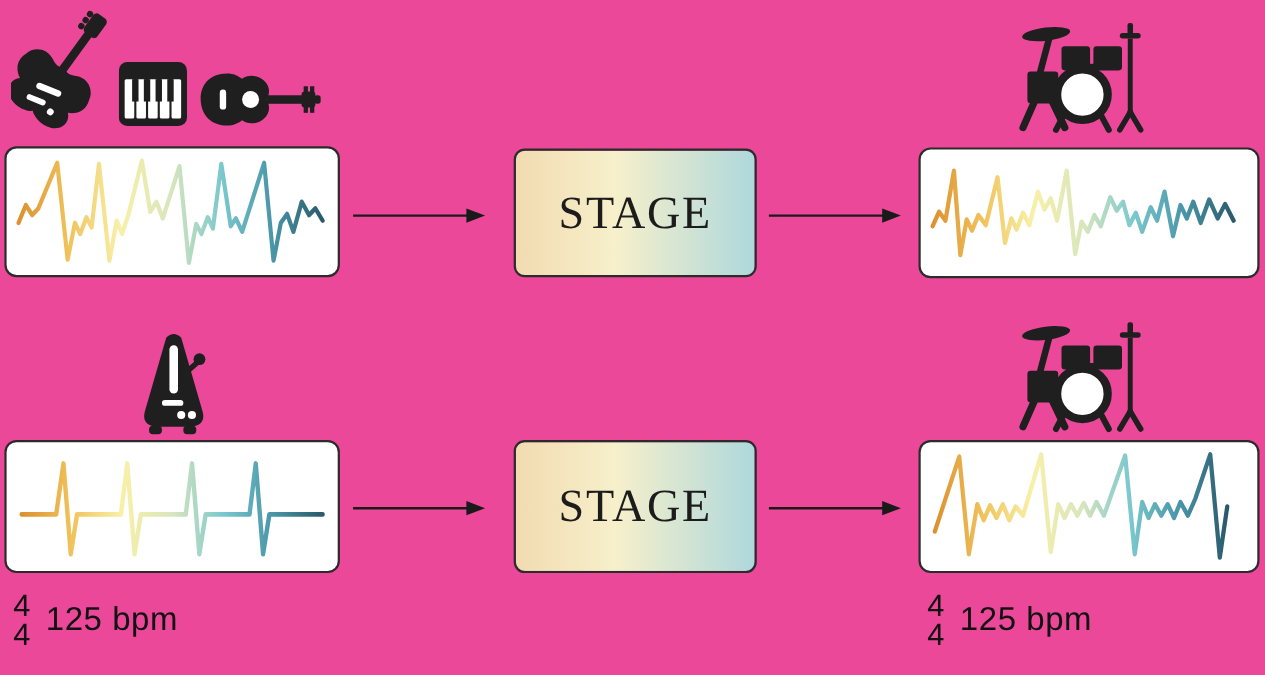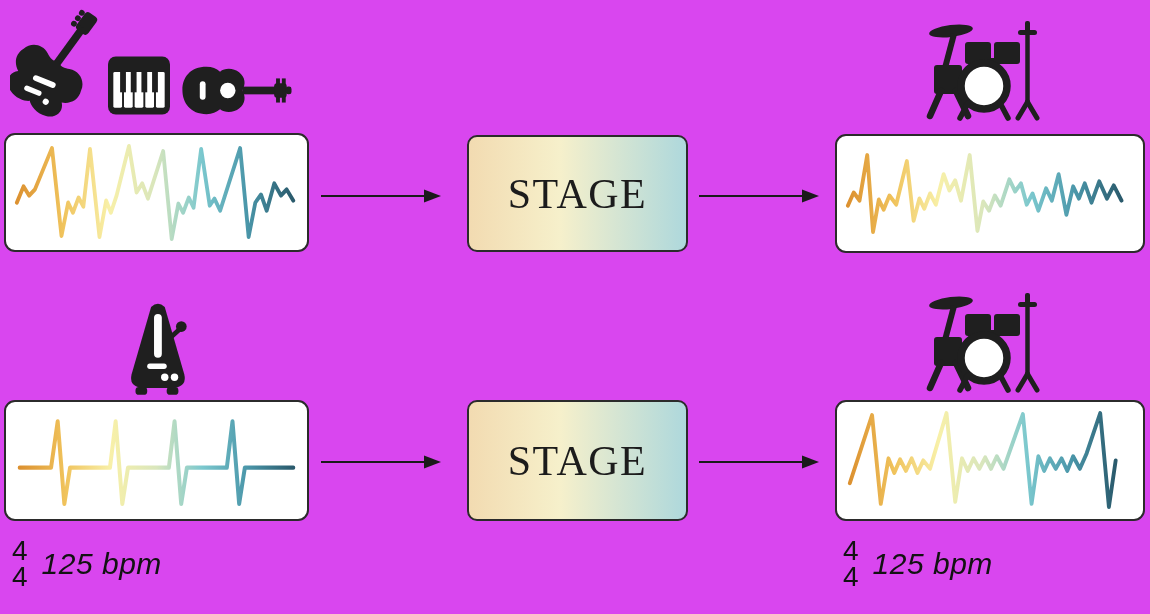--- a/index.html
+++ b/index.html
@@ -1,37 +1,37 @@
 <!DOCTYPE html>
 <html><head>
 <meta charset="utf-8">
 <style>
   html,body { margin:0; padding:0; background:#ffffff; }
   .canvas {
-    position:relative; width:1150px; height:614px; background:#d946ef;
+    position:relative; width:1150px; height:614px; background:#ec4899;
     overflow:hidden; font-family:"Liberation Sans","DejaVu Sans",sans-serif;
   }
   .wavebox {
     position:absolute; background:#ffffff;
     border:2px solid #2b2b2b; border-radius:11px; box-sizing:border-box;
   }
   .wavebox svg.wave {
     position:absolute; left:8px; top:7px;
     width:calc(100% - 16px); height:calc(100% - 14px);
   }
   .stage-box {
     position:absolute; border:2px solid #2b2b2b; border-radius:10px; box-sizing:border-box;
     display:flex; align-items:center; justify-content:center;
     font-family:"Liberation Serif","DejaVu Serif",serif;
     font-size:42px; color:#1c1c1c; letter-spacing:1.5px;
   }
   .arrow { position:absolute; }
   .tempo { position:absolute; display:flex; align-items:center; gap:14px; color:#121212; }
   .timesig { font-size:28px; line-height:26px; font-weight:500; text-align:center; }
-  .bpm { font-size:30px; letter-spacing:0.5px;font-style:italic; }
+  .bpm { font-size:30px; letter-spacing:0.5px; }
   .icon { position:absolute; }
 </style>
 </head>
 <body>
 
 <div class="canvas">
 
   <svg width="0" height="0" style="position:absolute" aria-hidden="true">
     <defs>
       <linearGradient id="waveGrad" x1="0" y1="0" x2="1" y2="0">

